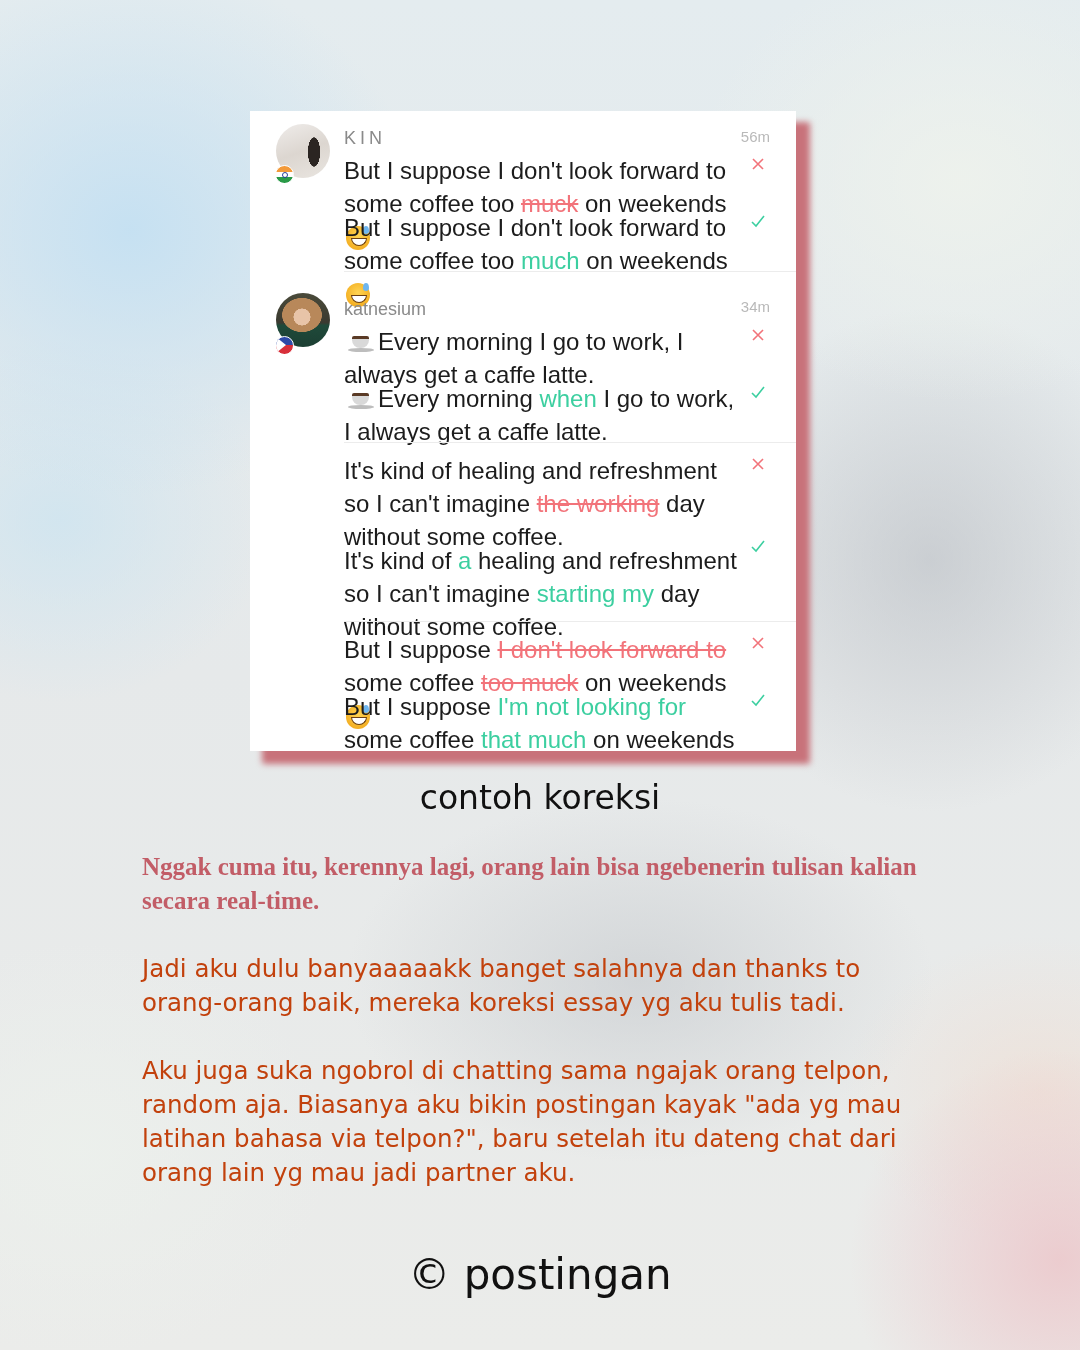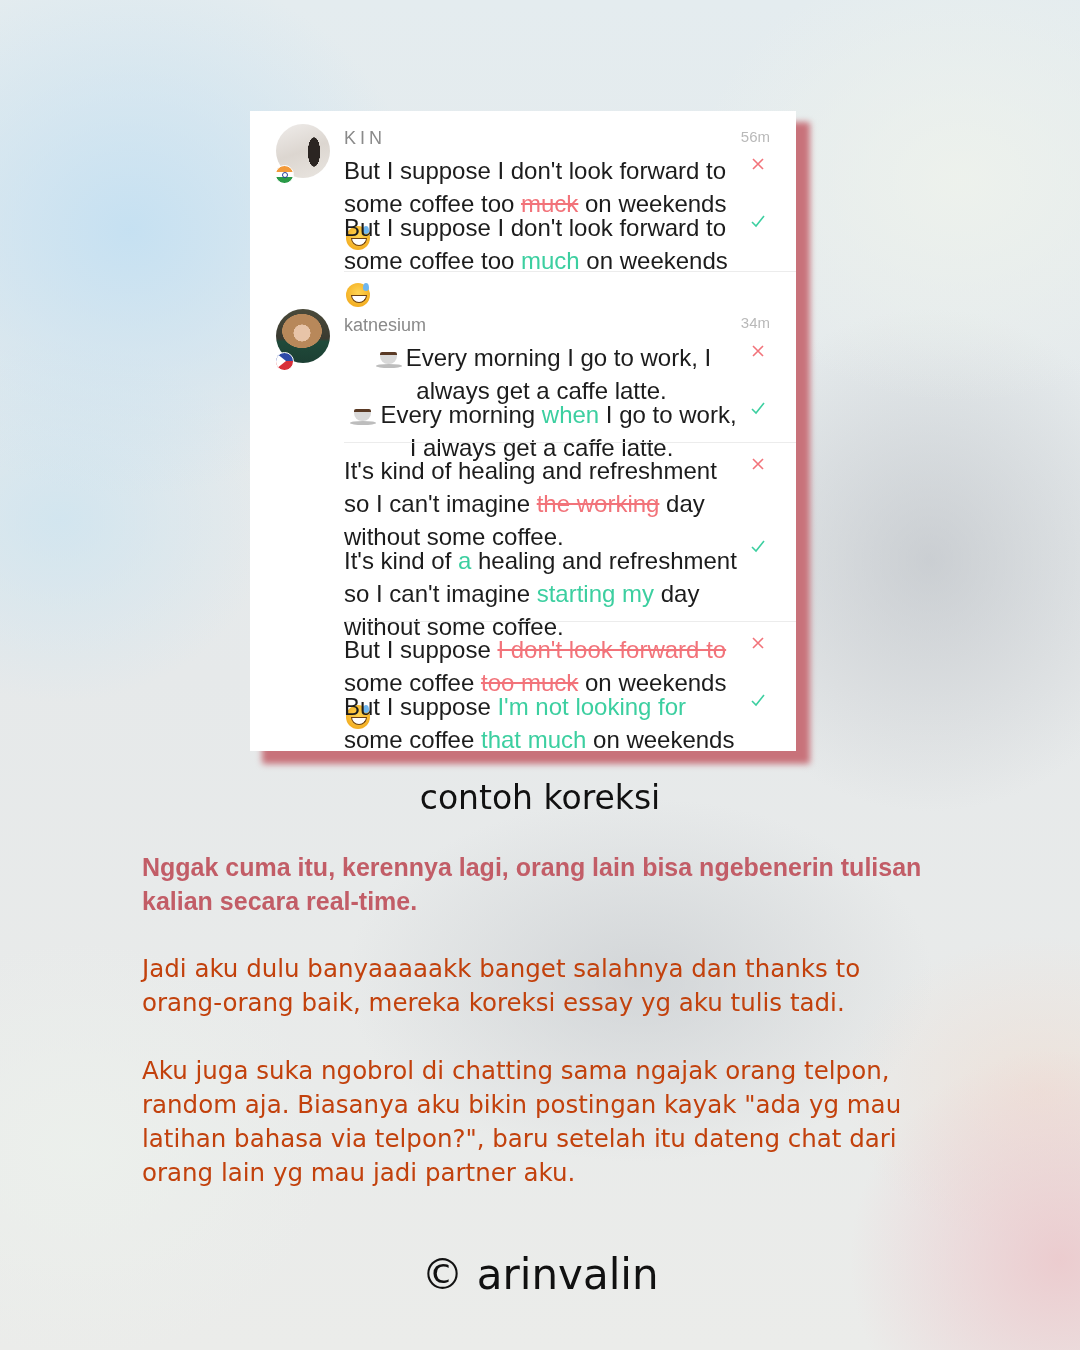--- a/index.html
+++ b/index.html
@@ -107,21 +107,21 @@
     }
 
     
     .caption {
       position: absolute; left: 0; width: 1080px; top: 778px; text-align: center;
       font-size: 33px; color: #111; font-family: "DejaVu Sans", sans-serif;
     }
     .highlight {
       position: absolute; left: 142px; top: 850px; width: 800px;
       font-size: 25px; line-height: 34px; color: #c25d67; font-weight: bold;
-      font-family: Liberation Sans, sans-serif;
+      font-family: Liberation Serif, serif;
     }
     .para {
       position: absolute; left: 142px; width: 790px;
       font-size: 24.5px; line-height: 34px; color: #c2410c;
       font-family: "DejaVu Sans", sans-serif;
     }
     .para.p1 { top: 952px; }
     .para.p2 { top: 1054px; }
     .signature {
       position: absolute; left: 0; width: 1080px; top: 1250px; text-align: center;
@@ -153,21 +153,21 @@
     <div class="line" style="top:100px;">
       <span>But I suppose I don't look forward to some coffee too </span><span class="ins">much</span><span> on weekends </span><span class="emoji"></span>
     </div>
     <svg class="mark" style="top:102px;" viewBox="0 0 16 16">
         <path d="M2 9 L6 13 L14 3" stroke="#3ccfa0" stroke-width="1.6" fill="none"></path>
       </svg>
   </div>
 
   <div class="divider" style="top:160px;"></div>
 
-  <div class="entry" style="top:186px; height:160px;text-align:center;">
+  <div class="entry" style="top:170px; height:160px;">
     <div class="avatar kat" style="top:12px;"></div>
     <div class="flag ph" style="top:55px;"></div>
     <div class="username" style="top:18px;">katnesium</div>
     <div class="timestamp" style="top:17px;">34m</div>
 
     <div class="line" style="top:44px;">
       <span class="coffee"></span><span>Every morning I go to work, I always get a caffe latte.</span>
     </div>
     <svg class="mark" style="top:46px;" viewBox="0 0 16 16">
         <path d="M3 3 L13 13 M13 3 L3 13" stroke="#f2737a" stroke-width="1.6" fill="none"></path>
@@ -215,13 +215,13 @@
     <svg class="mark" style="top:71px;" viewBox="0 0 16 16">
         <path d="M2 9 L6 13 L14 3" stroke="#3ccfa0" stroke-width="1.6" fill="none"></path>
       </svg>
   </div>
 </div>
 
 <div class="caption">contoh koreksi</div>
 <div class="highlight">Nggak cuma itu, kerennya lagi, orang lain bisa ngebenerin tulisan kalian secara real-time.</div>
 <div class="para p1">Jadi aku dulu banyaaaaakk banget salahnya dan thanks to orang-orang baik, mereka koreksi essay yg aku tulis tadi.</div>
 <div class="para p2">Aku juga suka ngobrol di chatting sama ngajak orang telpon, random aja. Biasanya aku bikin postingan kayak "ada yg mau latihan bahasa via telpon?", baru setelah itu dateng chat dari orang lain yg mau jadi partner aku.</div>
-<div class="signature">© arinvalin</div>
+<div class="signature">© postingan</div>
 
 </body></html>

